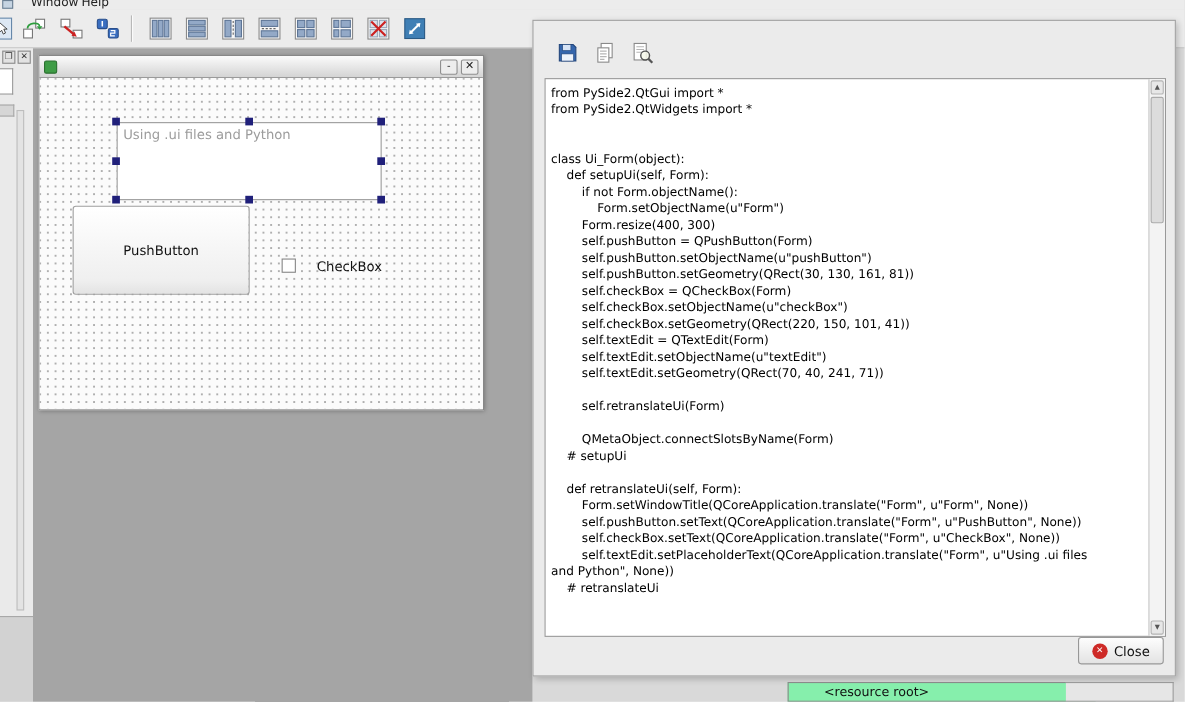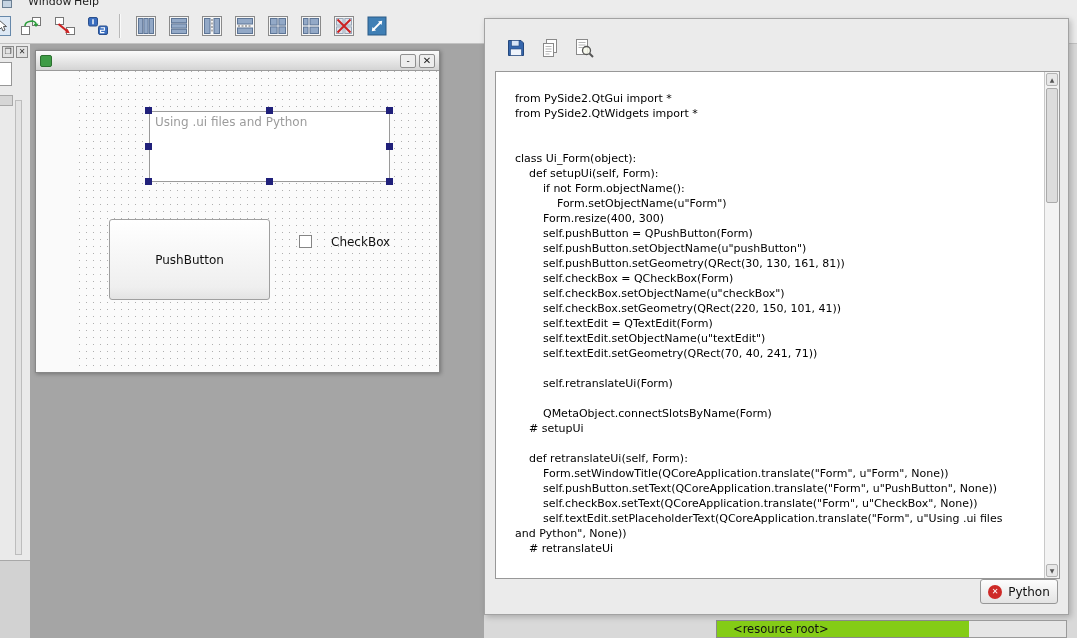--- a/index.html
+++ b/index.html
@@ -30,41 +30,41 @@
   .fw-titlebar { position: absolute; left: 0; top: 0; right: 0; height: 20px; background: linear-gradient(#fbfbfb, #d4d4d4); border-bottom: 1px solid #9a9a9a; }
   .fw-icon { position: absolute; left: 4px; top: 4px; width: 12px; height: 12px; background: #3f9c46; border: 1px solid #2c7030; border-radius: 2px; }
   .fw-title { position: absolute; left: 0; right: 0; top: 3px; text-align: center; font-size: 12px; color: #101010; }
   .fw-btn { position: absolute; top: 3px; width: 16px; height: 14px; border: 1px solid #8f8f8f; border-radius: 2px; background: #ededed; font-size: 9px; line-height: 12px; text-align: center; color: #1a1a1a; }
   .fw-min { right: 23px; }
   .fw-close { right: 4px; font-weight: bold; font-size: 10px; }
   .fw-canvas {
     position: absolute; left: 0; top: 20px; right: 0; bottom: 0;
     background-color: #fbfbfb;
     background-image: radial-gradient(circle, #afafaf 0.9px, rgba(0,0,0,0) 1px);
-    background-size: 7px 7px; background-position: 4px 4px; margin-left: 43px;
+    background-size: 7px 7px; background-position: 4px 4px;
   }
   .w-textedit { position: absolute; left: 70px; top: 40px; width: 241px; height: 71px; background: #fff; border: 1px solid #9a9a9a; }
   .te-placeholder { padding: 3px 5px; font-size: 12px; color: #9c9c9c; }
   .hdl { position: absolute; width: 7px; height: 7px; background: #20207a; }
-  .w-pushbutton { position: absolute; left: 30px; top: 148px; width: 161px; height: 81px; display: flex; align-items: center; justify-content: center; font-size: 12px; background: linear-gradient(#ffffff, #efefef 85%, #e3e3e3); border: 1px solid #9f9f9f; border-radius: 3px; }
+  .w-pushbutton { position: absolute; left: 30px; top: 116px; width: 161px; height: 81px; display: flex; align-items: center; justify-content: center; font-size: 12px; background: linear-gradient(#ffffff, #efefef 85%, #e3e3e3); border: 1px solid #9f9f9f; border-radius: 3px; }
   .w-checkbox { position: absolute; left: 220px; top: 150px; width: 101px; height: 41px; display: flex; align-items: center; font-size: 12px; gap: 13px; }
   .cb-box { width: 13px; height: 13px; background: #fff; border: 1px solid #858585; margin-right: 6px; flex: 0 0 auto; }
   
   .code-dialog { position: absolute; left: 484px; top: 18px; width: 585px; height: 597px; background: #ebebeb; border: 1px solid #a2a2a2; box-shadow: 2px 2px 6px rgba(0,0,0,.22); }
   .cd-btn { position: absolute; top: 16px; width: 26px; height: 26px; display: flex; align-items: center; justify-content: center; }
   .code-area { position: absolute; left: 10px; top: 52px; width: 565px; height: 508px; background: #fff; border: 1px solid #989898; }
-  .code-pre { position: absolute; left: 0; top: 0; right: 15px; bottom: 0; margin: 14px; padding: 5px 2px 4px 5px; font-family: "DejaVu Sans", sans-serif; font-size: 11px; line-height: 15px; white-space: pre; overflow: hidden; color: #000; }
+  .code-pre { position: absolute; left: 0; top: 0; right: 15px; bottom: 0; margin: 0; padding: 5px 2px 4px 5px; font-family: "DejaVu Sans", sans-serif; font-size: 11px; line-height: 15px; white-space: pre; overflow: hidden; color: #000; }
   .vscroll { position: absolute; right: 0; top: 0; bottom: 0; width: 15px; background: #f3f3f3; border-left: 1px solid #c9c9c9; }
   .vs-btn { position: absolute; left: 1px; width: 12px; height: 13px; background: #e7e7e7; border: 1px solid #b3b3b3; font-size: 6px; line-height: 12px; text-align: center; color: #555; border-radius: 2px; }
   .vs-up { top: 1px; } .vs-down { bottom: 1px; }
   .vs-thumb { position: absolute; left: 1px; top: 16px; width: 12px; height: 115px; background: #dcdcdc; border: 1px solid #aaaaaa; border-radius: 2px; }
   .close-btn { position: absolute; right: 10px; bottom: 10px; width: 78px; height: 25px; display: flex; align-items: center; justify-content: center; background: linear-gradient(#fdfdfd, #e3e3e3); border: 1px solid #979797; border-radius: 3px; font-size: 12px; color: #101010; cursor: default; }
   .close-glyph { width: 14px; height: 14px; border-radius: 50%; background: #ce2a27; color: #fff; font-size: 8px; line-height: 14px; text-align: center; font-weight: bold; margin-right: 6px; flex: 0 0 auto; }
   
-  .resource-panel { position: absolute; left: 716px; top: 620px; width: 280px; height: 18px; background: #84cc16; border: 1px solid #8a8a8a; display: flex; align-items: center; padding-left: 16px; font-size: 11.5px; color: #111; }
+  .resource-panel { position: absolute; left: 716px; top: 620px; width: 280px; height: 18px; background: #86efac; border: 1px solid #8a8a8a; display: flex; align-items: center; padding-left: 32px; font-size: 11.5px; color: #111; }
   .resource-side { position: absolute; left: 969px; top: 620px; width: 98px; height: 18px; background: #e6e6e6; border: 1px solid #9a9a9a; border-left: none; }
 </style>
 </head>
 <body>
 
 <div class="app">
 
   <div class="menubar">
     <span class="menu-doc"></span>
     <span class="mi" style="left:28px">Window</span>
@@ -277,21 +277,21 @@
 and Python", None))
     # retranslateUi</pre>
       <div class="vscroll">
         <div class="vs-btn vs-up"><span>▲</span></div>
         <div class="vs-thumb"></div>
         <div class="vs-btn vs-down"><span>▼</span></div>
       </div>
     </div>
     <div class="close-btn">
       <span class="close-glyph">✕</span>
-      <span>Python</span>
+      <span>Close</span>
     </div>
   </div>
 
   <div class="resource-panel">
     <span>&lt;resource root&gt;</span>
   </div>
   <div class="resource-side"></div>
 
 </div>
 

